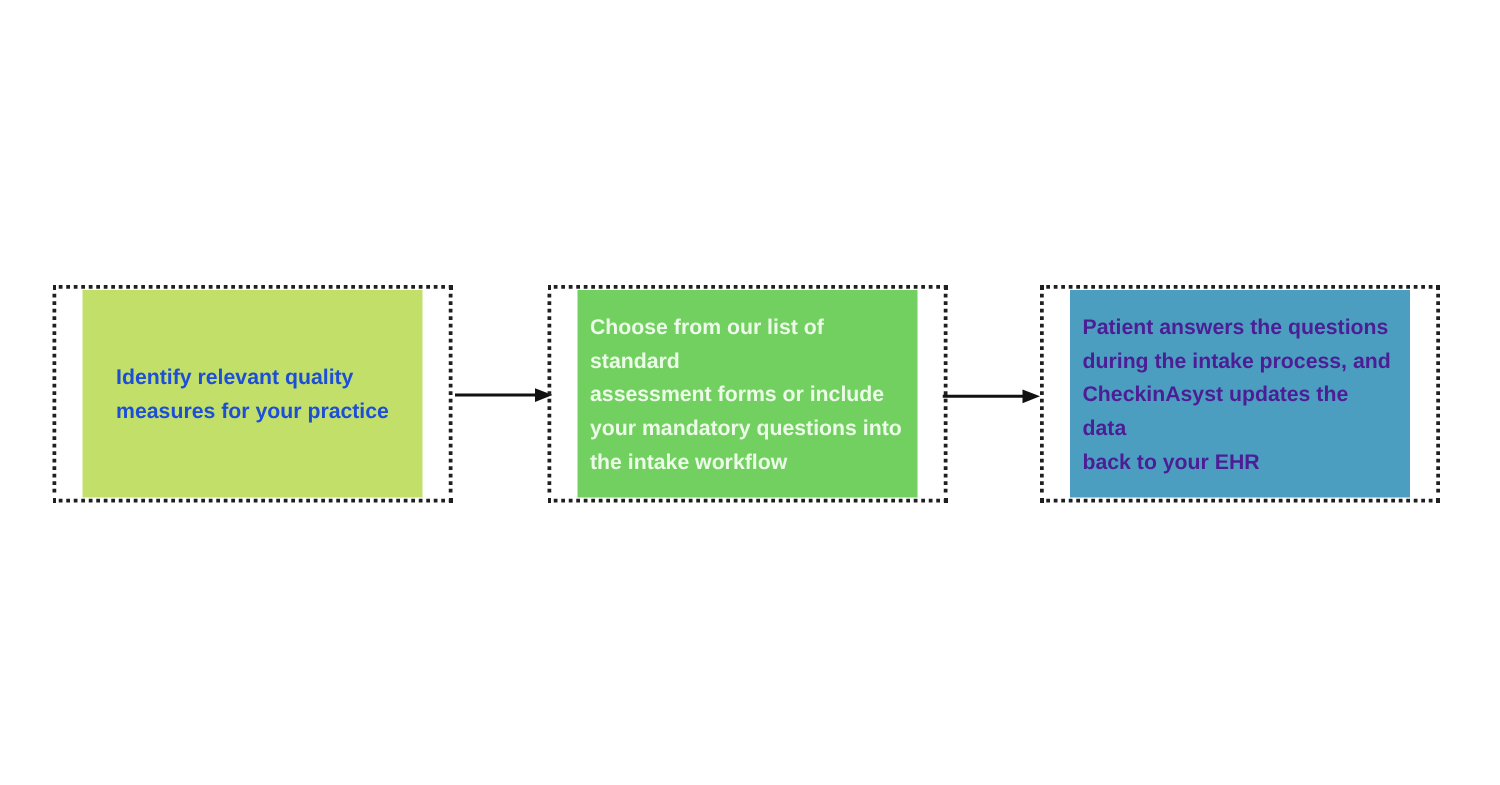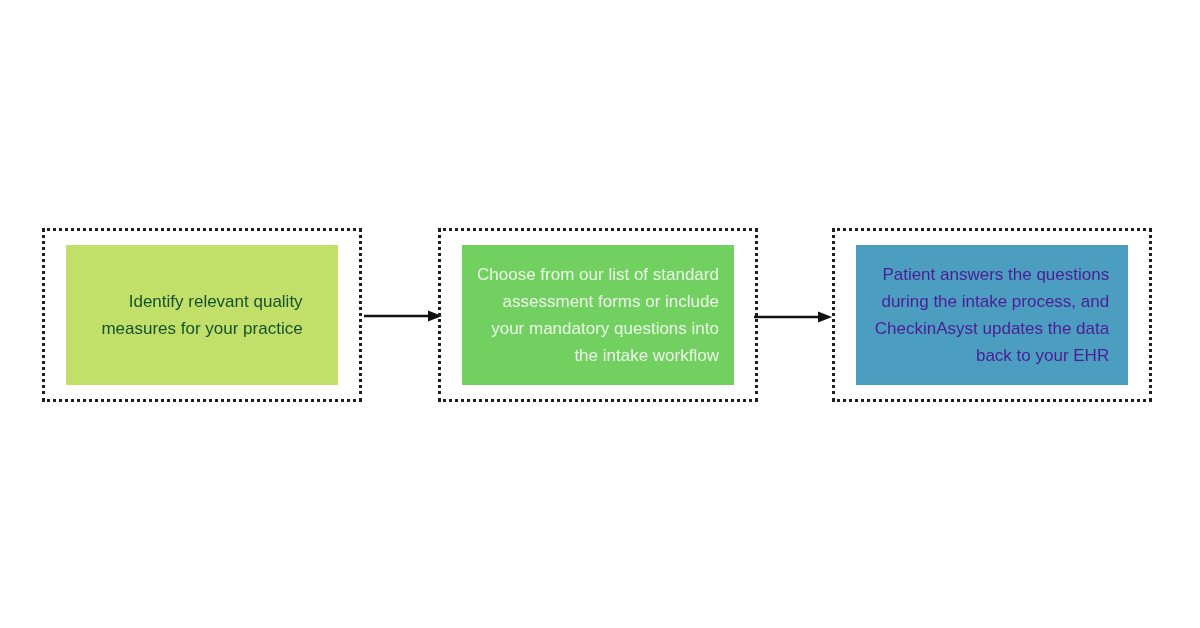--- a/index.html
+++ b/index.html
@@ -23,48 +23,48 @@
     border: 3px dotted #1f1f1f;
     display: flex;
     align-items: center;
     justify-content: center;
   }
   .frame-1 { left: 42px; }
   .frame-2 { left: 438px; }
   .frame-3 { left: 832px; }
   .step-box {
     width: 272px;
-    height: 140px;
+    height: 166px;
     display: flex;
     align-items: center;
     justify-content: center;
-    text-align: right;
+    text-align: left;
     font-size: 17px;
     line-height: 27px;
-    font-weight: 400;
+    font-weight: 700;
     white-space: pre-line;
     padding: 4px 10px;
   }
   .flow-arrow {
     position: absolute;
     width: 78px;
     height: 16px;
     color: #111111;
   }
   .arrow-1 { left: 364px; top: 308px; }
   .arrow-2 { left: 754px; top: 309px; }
   .flow-arrow svg { display: block; }
 </style>
 </head>
 <body>
 
 <div class="canvas" style="background-color: rgb(255, 255, 255);">
 
   <div class="step-frame frame-1" style="border-color: rgb(31, 31, 31);">
-    <div class="step-box" style="background-color: rgb(193, 223, 105); color: #14532d;">Identify relevant quality
+    <div class="step-box" style="background-color: rgb(193, 223, 105); color: #1d4ed8;">Identify relevant quality
 measures for your practice</div>
   </div>
 
   <div class="flow-arrow arrow-1" style="color: rgb(17, 17, 17);">
     <svg width="78" height="16" viewBox="0 0 78 16">
       <line x1="0" y1="8" x2="66" y2="8" stroke="currentColor" stroke-width="2.5"></line>
       <polygon points="64,2.5 78,8 64,13.5" fill="currentColor"></polygon>
     </svg>
   </div>
 

